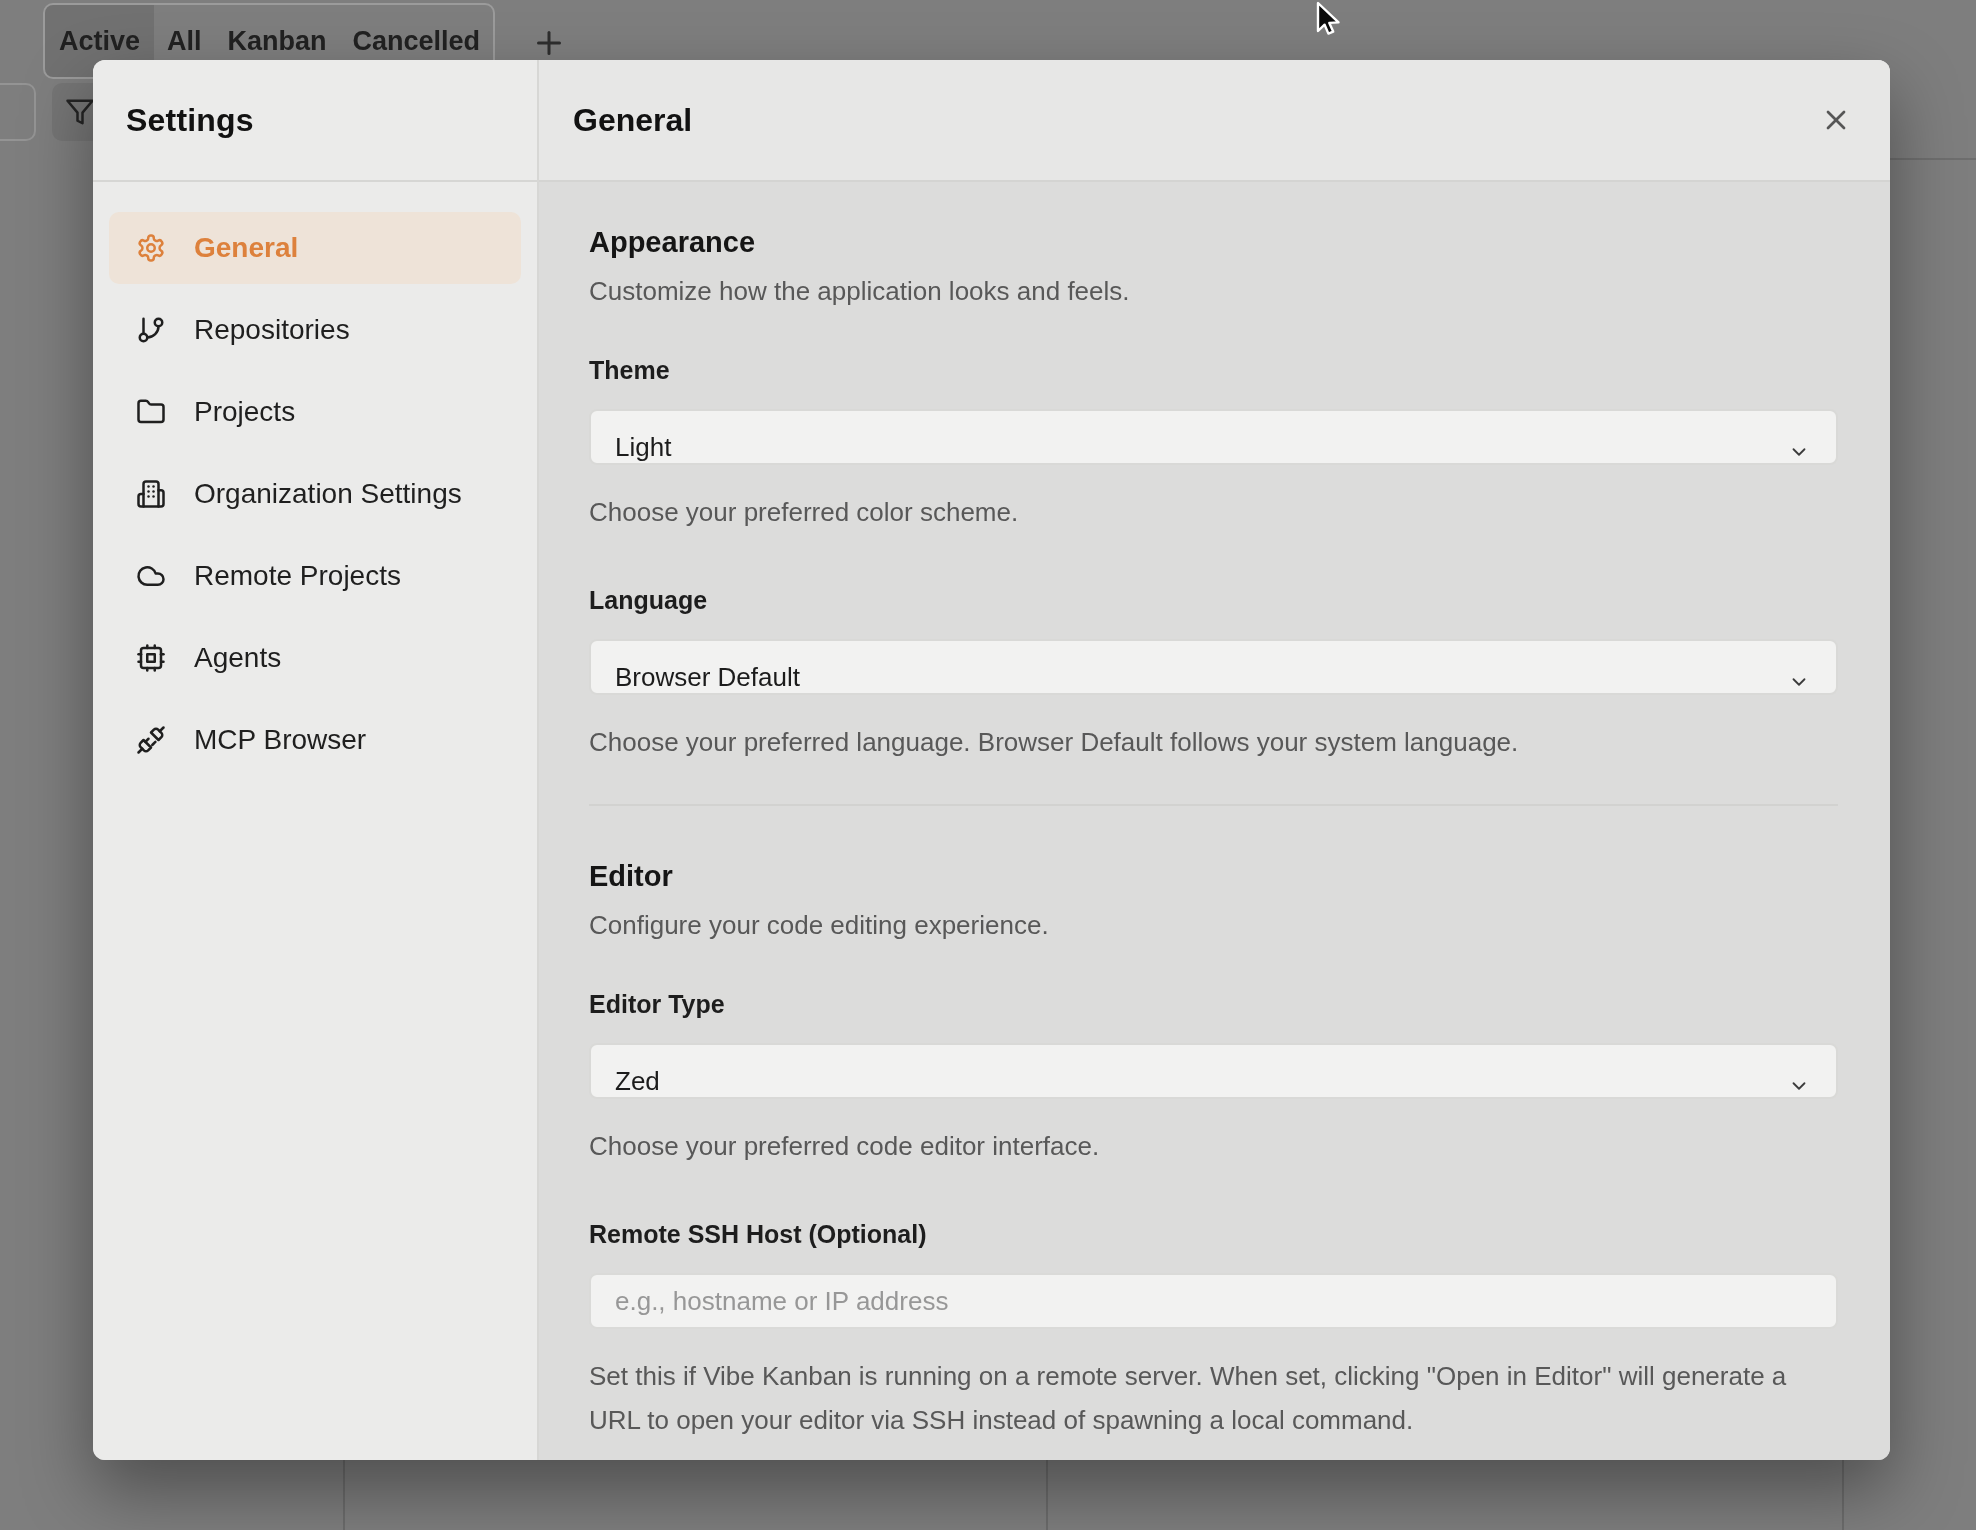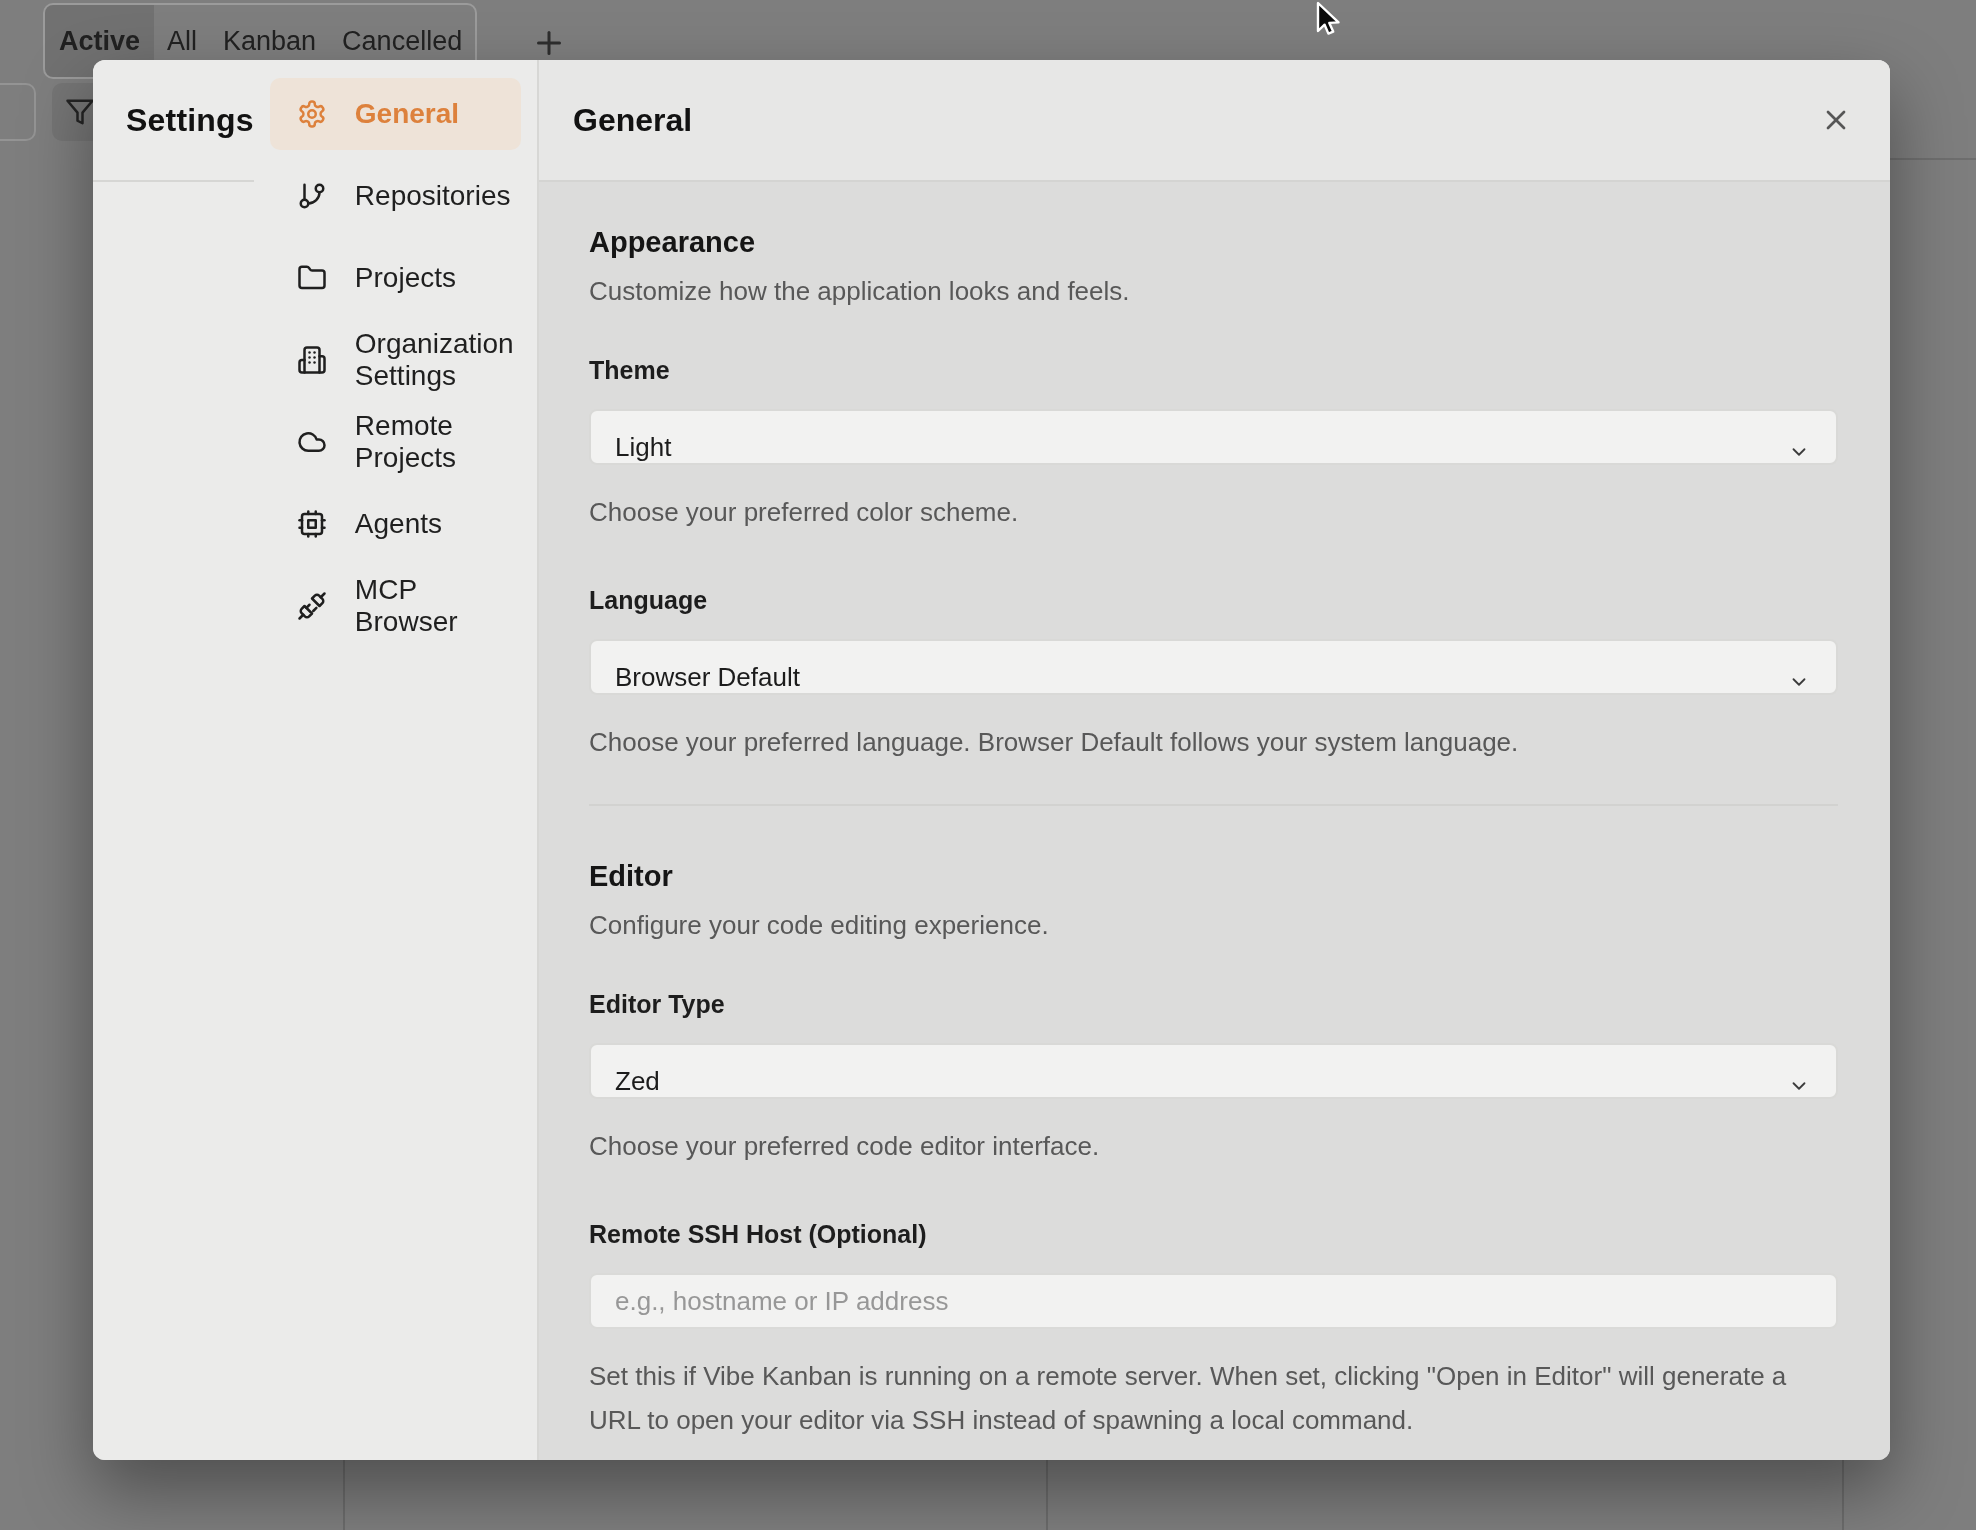--- a/index.html
+++ b/index.html
@@ -15,21 +15,21 @@
 
   
   .backdrop { position:absolute; inset:0; }
   .tabbar {
     position:absolute; left:43px; top:3px; height:76px;
     border:2px solid #9b9b9b; border-radius:10px;
     display:flex; align-items:stretch;
   }
   .tab {
     display:flex; align-items:center; padding:12px 13px;
-    font-size:27px; color:#212121; font-weight:400; cursor:pointer;
+    font-size:27px; color:#212121; font-weight:700; cursor:pointer;
     white-space:nowrap;
   }
   .tab.active {
     width:109px; justify-content:center; padding:12px;
     background:rgba(0,0,0,0.10);
     border-radius:8px 0 0 8px;
     font-weight:600;
   }
   .plus-btn {
     position:absolute; left:531px; top:25px; width:36px; height:36px;
@@ -52,21 +52,21 @@
 
   
   .modal {
     position:absolute; left:93px; top:60px; width:1797px; height:1400px;
     border-radius:12px; overflow:hidden; display:flex;
     box-shadow:0 30px 70px rgba(0,0,0,0.38);
     background:#dcdcdb;
   }
   .sidebar {
     width:446px; flex:0 0 446px; background:#ebebea;
-    border-right:2px solid #d7d7d5; display:flex; flex-direction:row;
+    border-right:2px solid #d7d7d5; display:flex; flex-direction:column;gap:12px;
   }
   .sidebar-header {
     height:122px; flex:0 0 122px; display:flex; align-items:center;
     padding-left:33px; border-bottom:2px solid #d6d6d4;
   }
   .sidebar-title { font-size:32px; font-weight:700; color:#121212; letter-spacing:0.2px; }
   .sidebar-nav { padding:18px 16px; }
   .nav-item {
     height:72px; margin-bottom:10px; border-radius:10px;
     display:flex; align-items:center; padding-left:27px; gap:28px;

